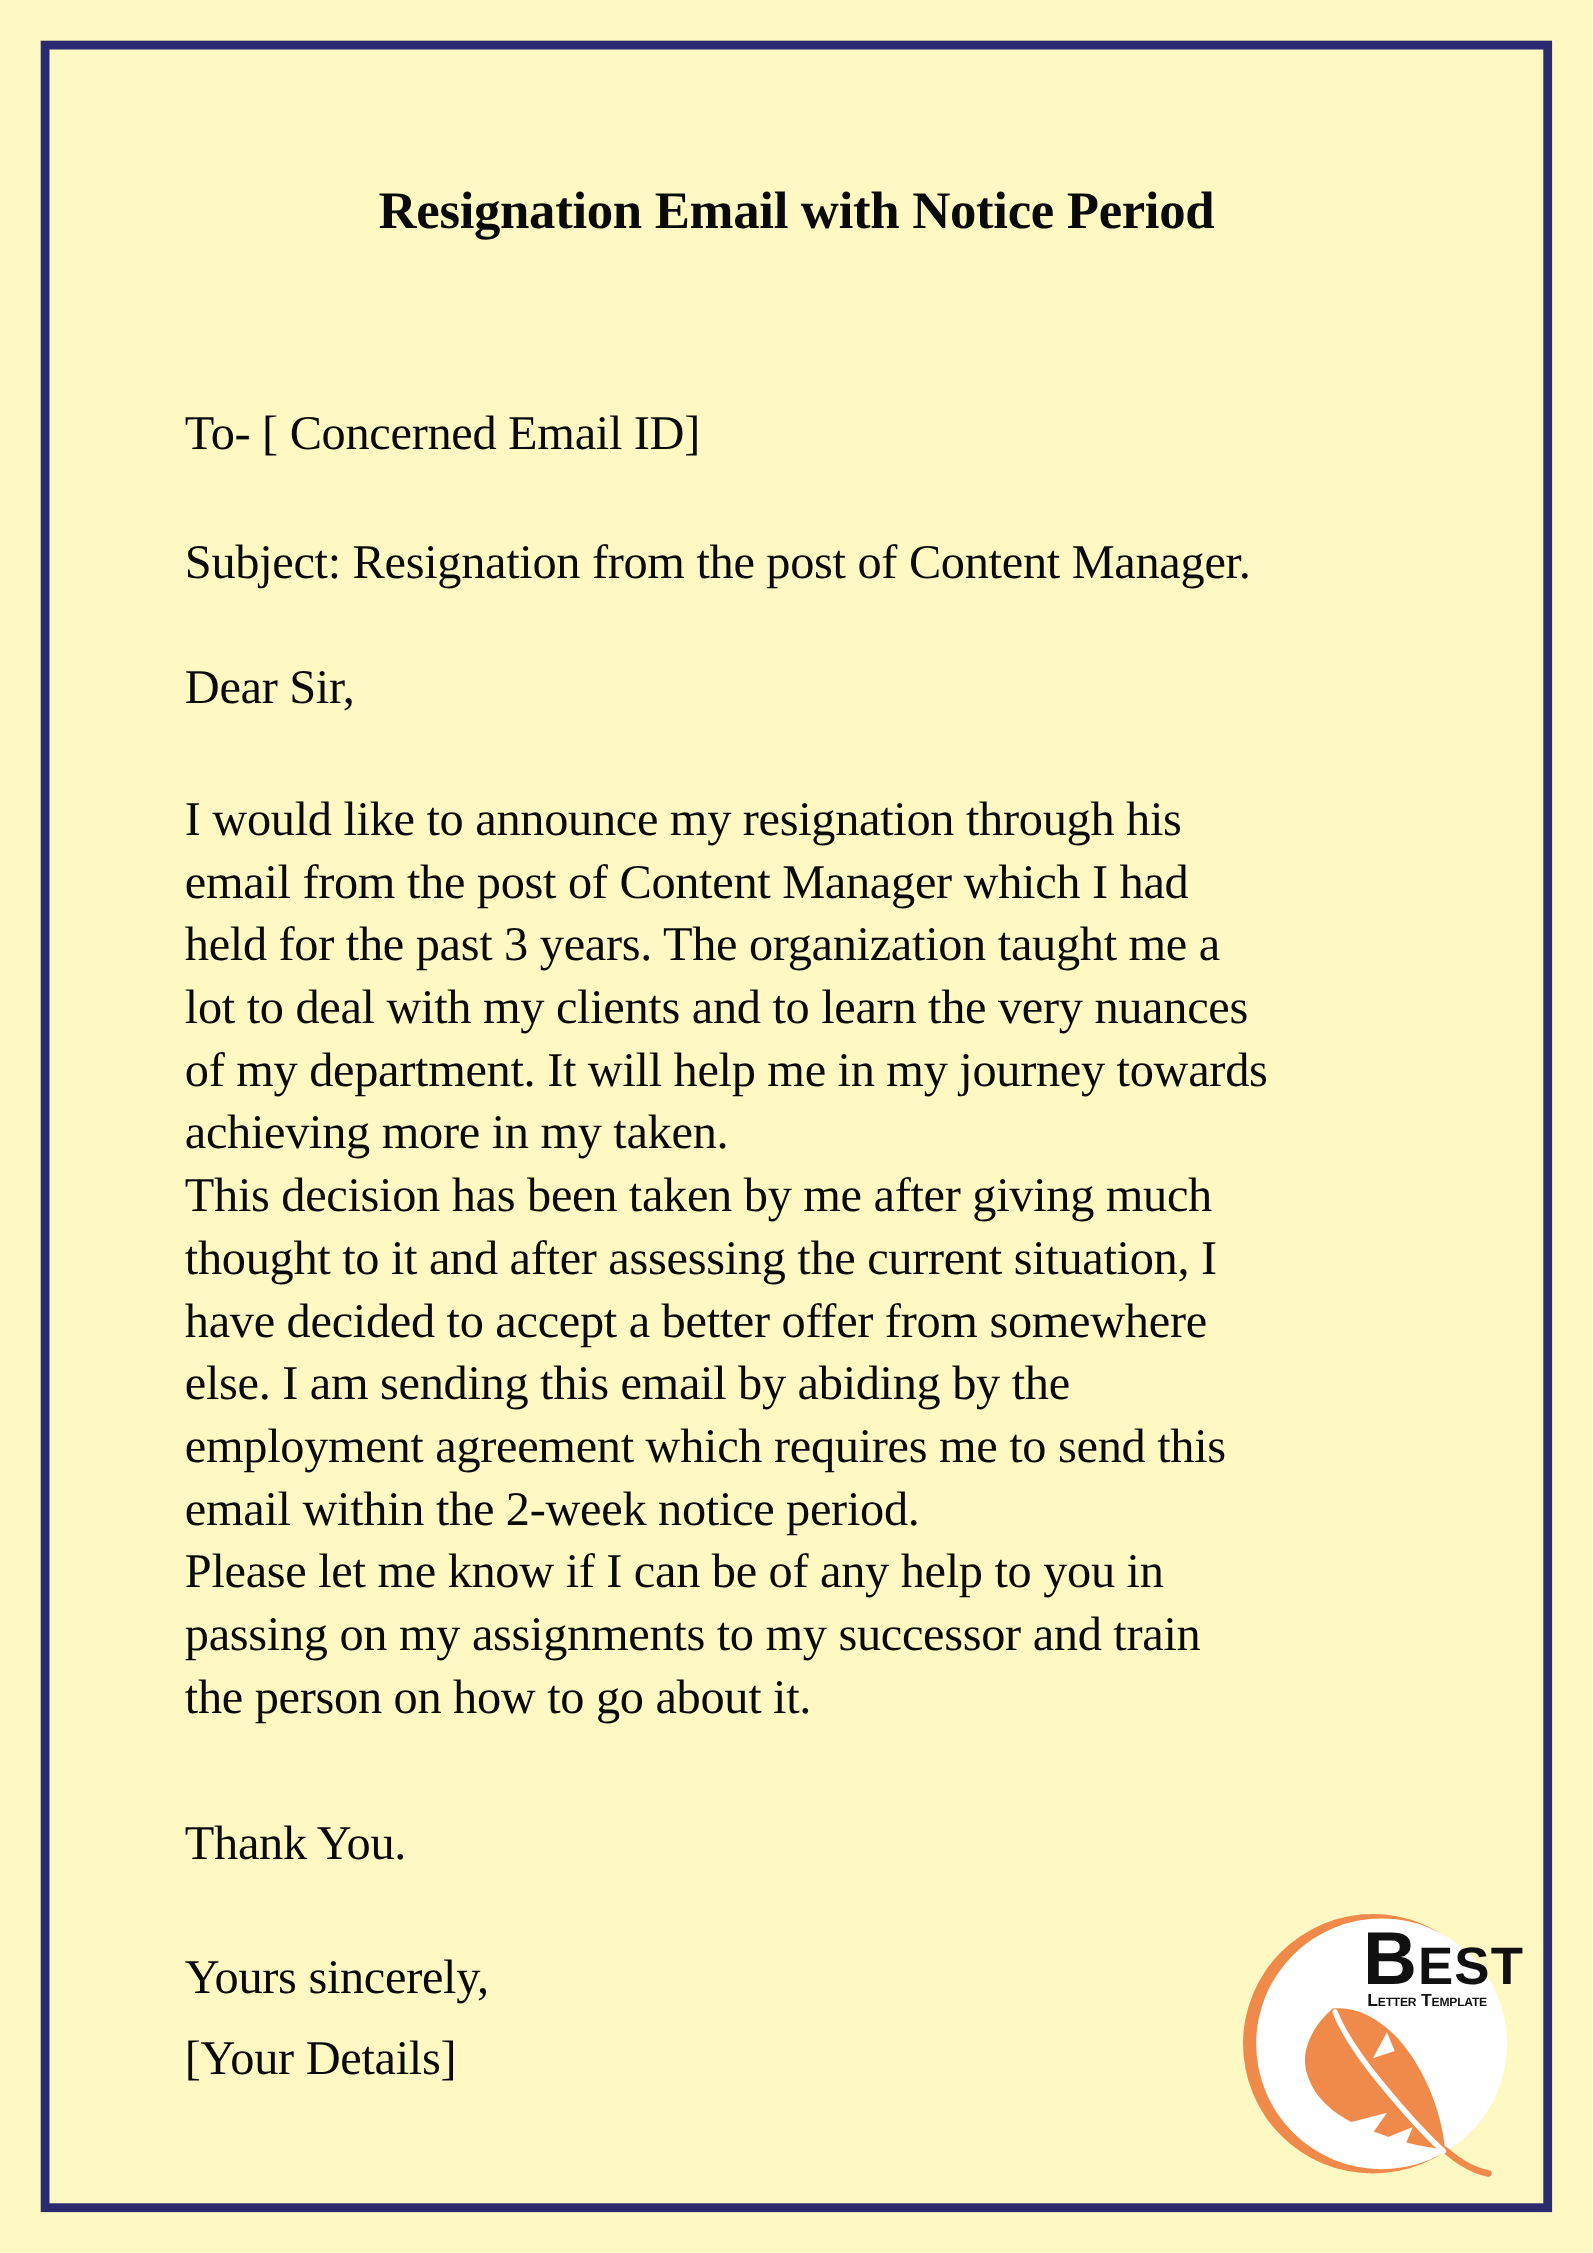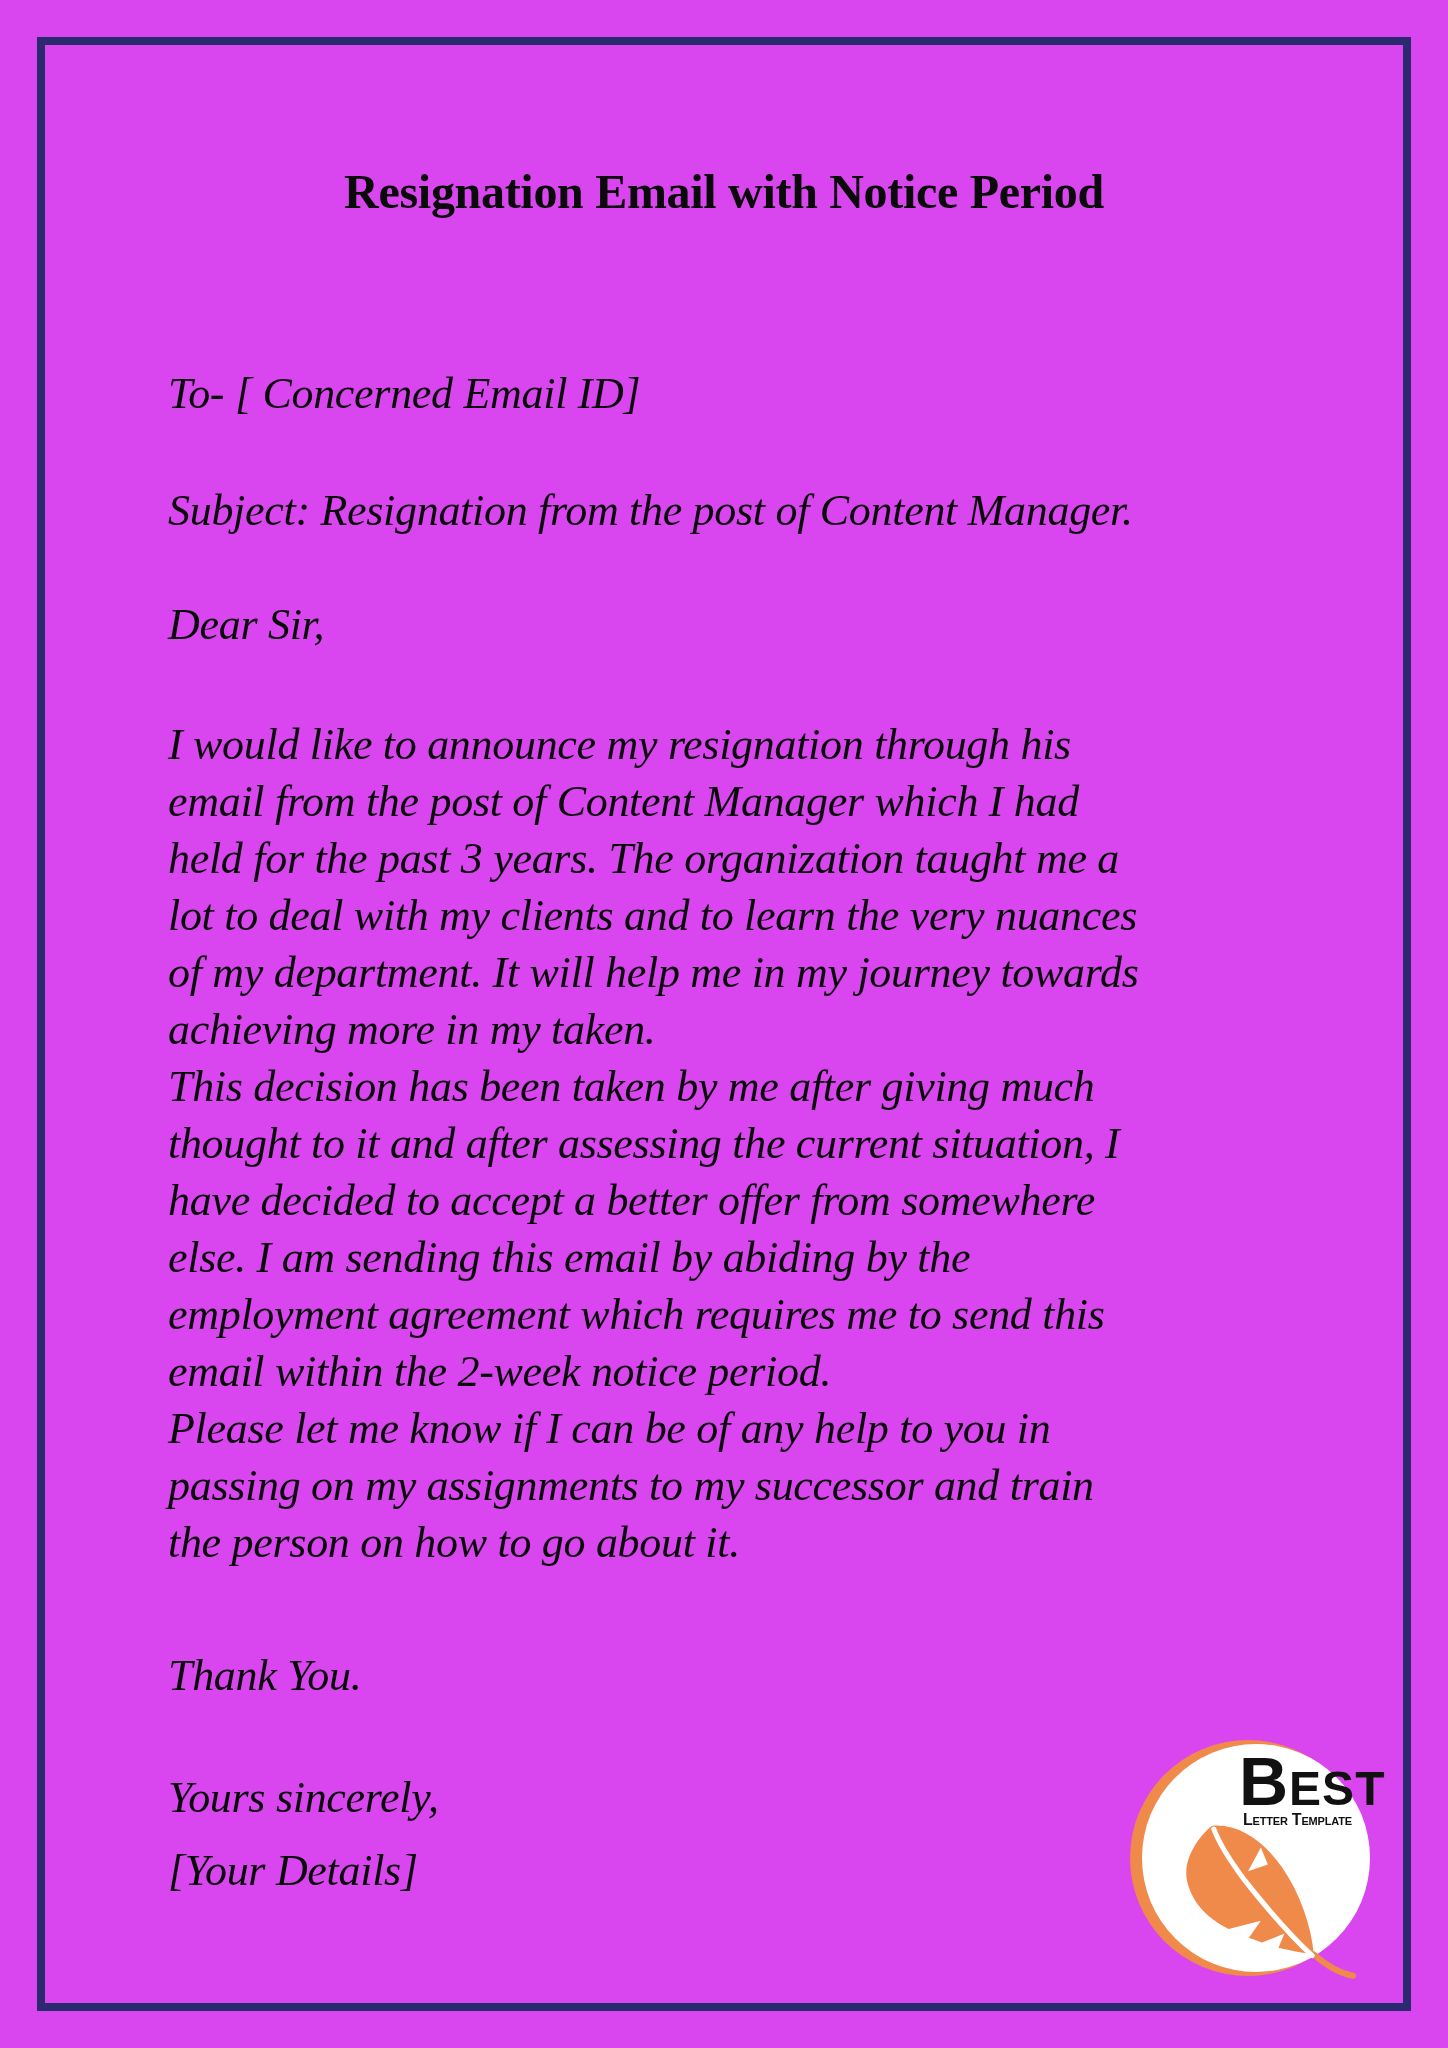--- a/index.html
+++ b/index.html
@@ -1,39 +1,38 @@
 <!DOCTYPE html>
 <html><head>
 <meta charset="utf-8">
 <style>
   html,body { margin:0; padding:0; background:#ffffff; }
   .page {
     position:relative;
     width:1448px; height:2048px;
     margin:0 auto;
-    background:#d946ef;
+    background:#fef9c3;
     font-family:"Liberation Serif", serif;
     color:#0a0a0a;
     overflow:hidden;
   }
   .frame {
     position:absolute;
     left:37px; top:37px; right:37px; bottom:37px;
     border:8px solid #2b2970;
     pointer-events:none;
   }
   .txt {
     position:absolute;
     left:168px;
     margin:0;
     font-size:44px;
     line-height:56px;
     white-space:nowrap;
     letter-spacing:-0.3px;
-    font-style:italic;
   }
   .title {
     position:absolute;
     top:163px; left:168px; width:1112px;
     margin:0;
     font-size:48px;
     line-height:58px;
     font-weight:bold;
     text-align:center;
     letter-spacing:-0.3px;

